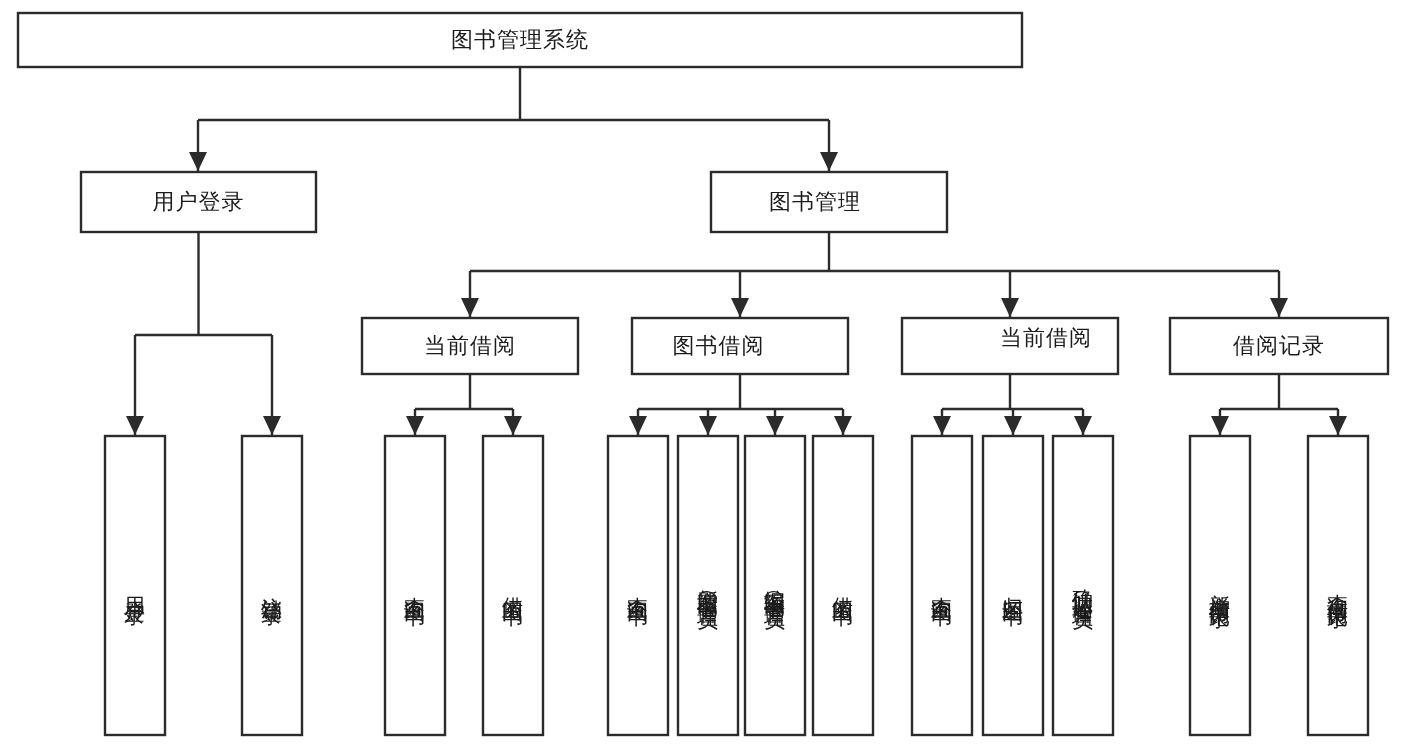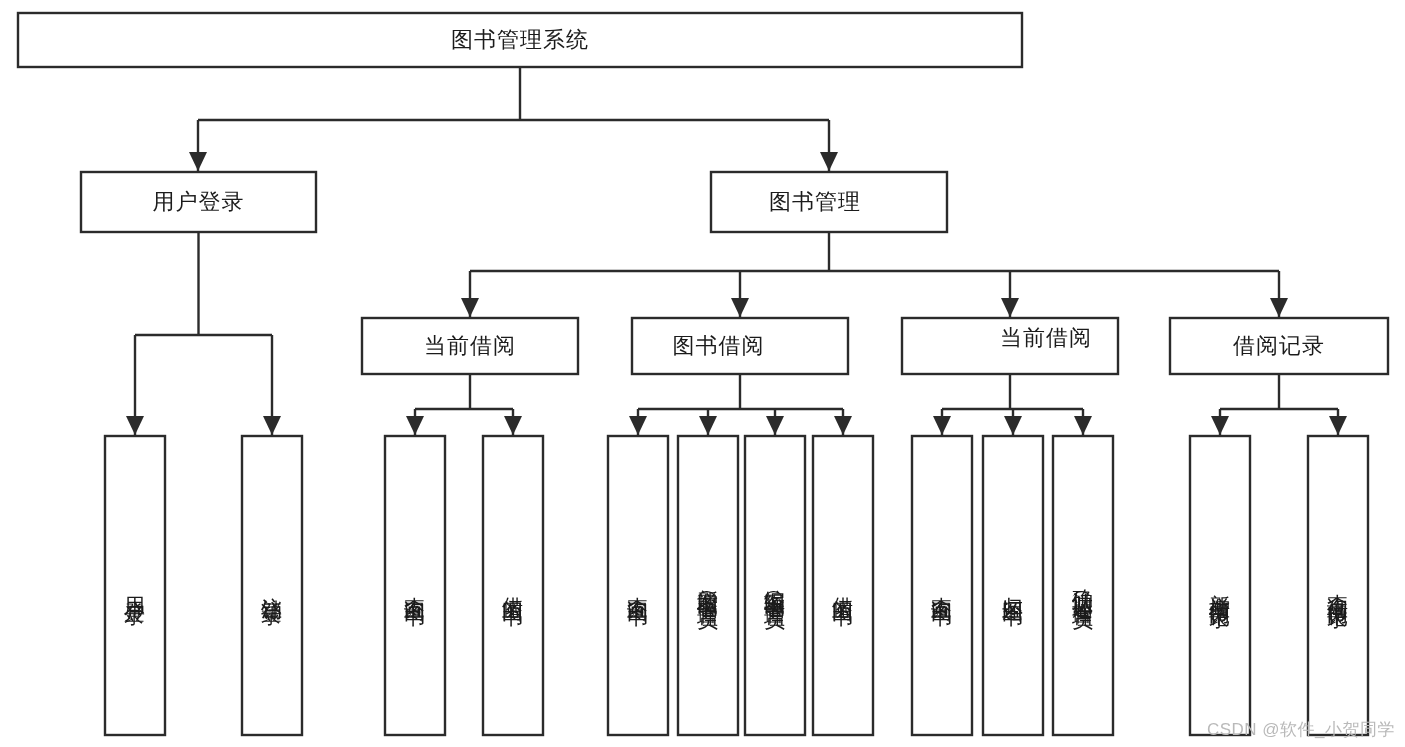--- a/index.html
+++ b/index.html
@@ -240,15 +240,14 @@
         <span class="vlabel-text">确认归还（管理员）</span>
       </div>
       <div class="vlabel-wrap" style="left: 1190px; top: 436px; width: 60px; height: 299px; align-items: center;">
         <span class="vlabel-text">新增借阅记录</span>
       </div>
       <div class="vlabel-wrap" style="left: 1308px; top: 436px; width: 60px; height: 299px; align-items: center;">
         <span class="vlabel-text">查询借阅记录</span>
       </div>
     </div>
 
-  <div id="watermark">CSDN @软件_小贺同学</div>
 
 </div>
 
 </body></html>

